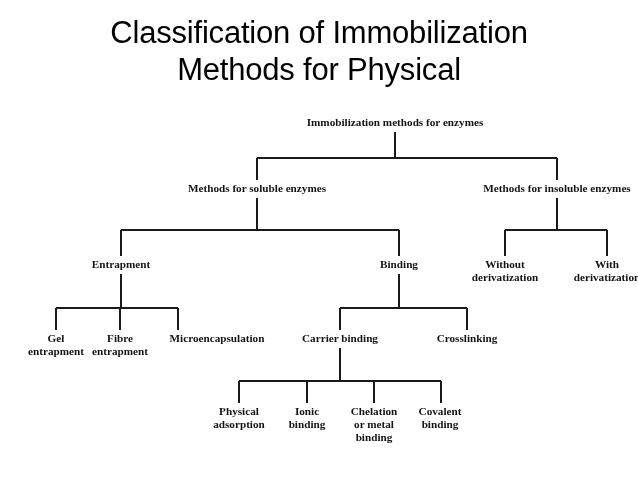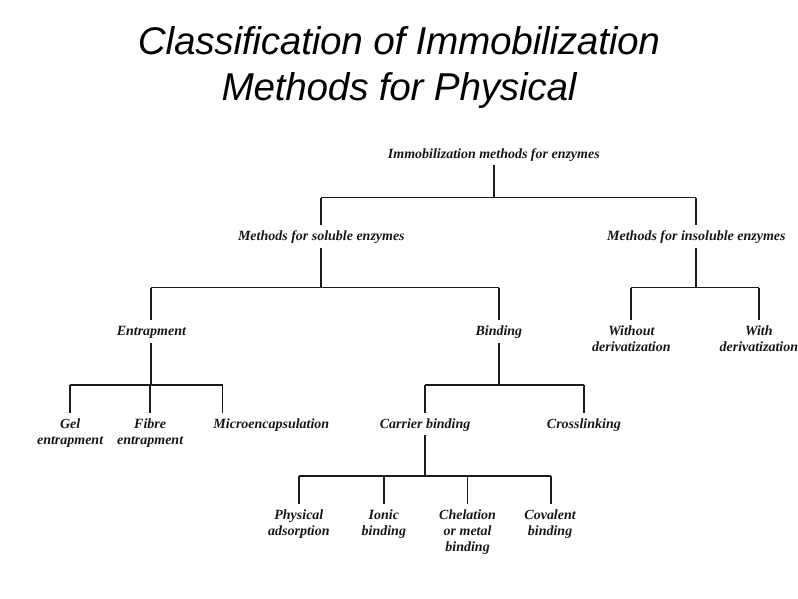--- a/index.html
+++ b/index.html
@@ -12,21 +12,20 @@
     height: 479px;
     overflow: hidden;
     font-family: "Liberation Serif", serif;
     color: #000000;
   }
   #slide {
     position: relative;
     width: 638px;
     height: 479px;
     background: #ffffff;
-    font-style: italic;
   }
   #title-block {
     position: absolute;
     left: 0;
     top: 14px;
     width: 638px;
     text-align: center;
     font-family: "Liberation Sans", sans-serif;
     font-size: 31px;
     line-height: 37px;

